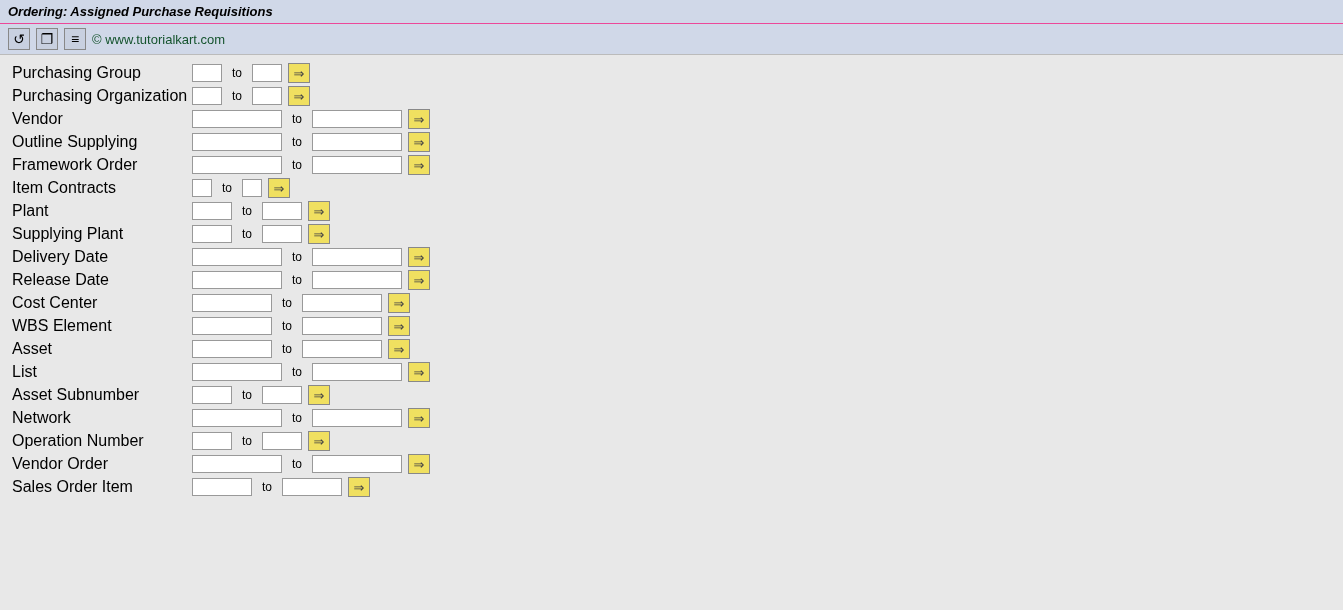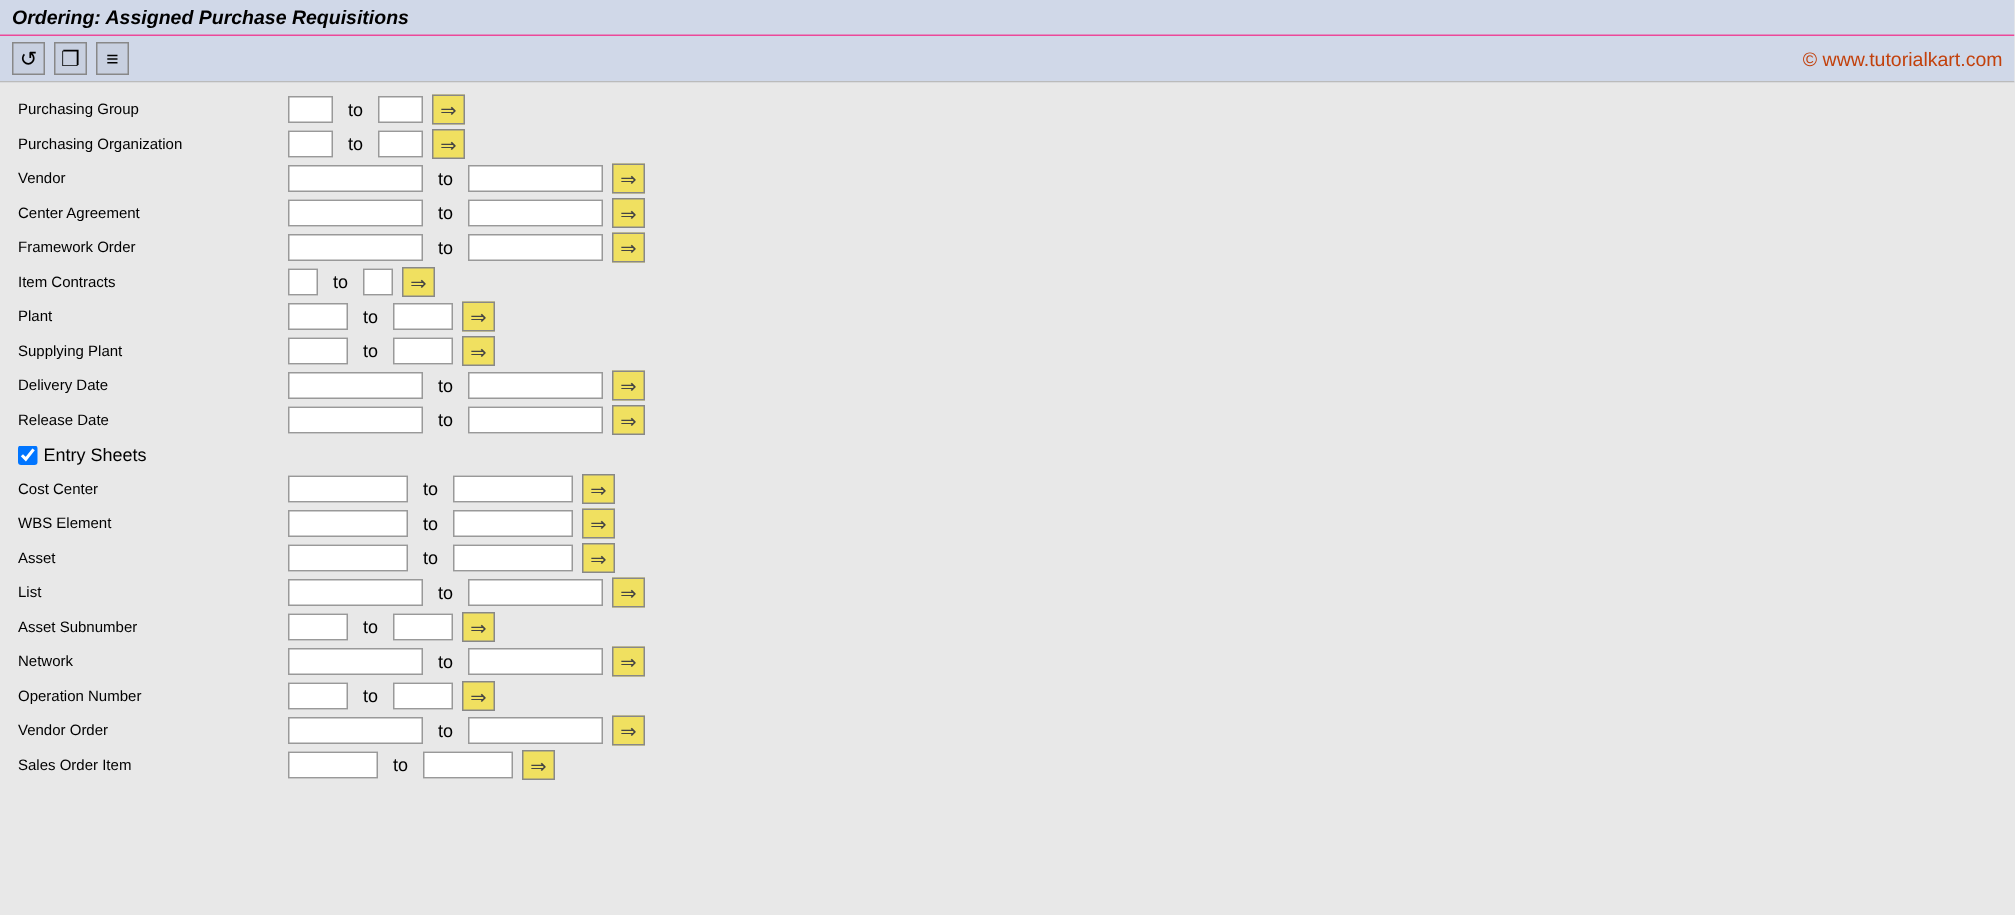--- a/index.html
+++ b/index.html
@@ -31,40 +31,40 @@
       background: #c8d0e0;
       border: 1px solid #888;
       display: flex;
       align-items: center;
       justify-content: center;
       cursor: pointer;
       font-size: 14px;
     }
     .toolbar-watermark {
       flex: 1;
-      text-align: right;
-      color: #c2410c;
+      text-align: left;
+      color: #14532d;
       font-size: 13px;
     }
     .content {
       background: #e8e8e8;
       padding: 8px 12px;
       overflow-y: auto;
       height: calc(610px - 60px);
     }
     .form-row {
       display: flex;
       align-items: center;
       margin-bottom: 3px;
       min-height: 20px;
     }
     .label {
       width: 180px;
       min-width: 180px;
-      font-size: 10px;
+      font-size: 16px;
       color: #000;
       padding-right: 4px;
     }
     .input-from {
       height: 18px;
       border: 1px solid #999;
       background: #fff;
       font-size: 11px;
       padding: 0 2px;
     }
@@ -145,21 +145,21 @@
 
   <div class="form-row">
     <span class="label">Vendor</span>
     <input class="input-from" style="width: 90px;" type="text" value="">
     <span class="to-label">to</span>
     <input class="input-to" style="width: 90px;" type="text" value="">
     <div class="arrow-btn"></div>
   </div>
 
   <div class="form-row">
-    <span class="label">Center Agreement</span>
+    <span class="label">Outline Supplying</span>
     <input class="input-from" style="width: 90px;" type="text" value="">
     <span class="to-label">to</span>
     <input class="input-to" style="width: 90px;" type="text" value="">
     <div class="arrow-btn"></div>
   </div>
 
   <div class="form-row">
     <span class="label">Framework Order</span>
     <input class="input-from" style="width: 90px;" type="text" value="">
     <span class="to-label">to</span>
@@ -203,24 +203,20 @@
     <span class="label">Release Date</span>
     <input class="input-from" style="width: 90px;" type="text" value="">
     <span class="to-label">to</span>
     <input class="input-to" style="width: 90px;" type="text" value="">
     <div class="arrow-btn"></div>
   </div>
 
 
 
 
-  <div class="checkbox-row">
-    <input type="checkbox" id="cb-entry" checked="" style="">
-    <label for="cb-entry">Entry Sheets</label>
-  </div>
 
   <div class="form-row">
     <span class="label">Cost Center</span>
     <input class="input-from" style="width: 80px;" type="text" value="">
     <span class="to-label">to</span>
     <input class="input-to" style="width: 80px;" type="text" value="">
     <div class="arrow-btn"></div>
   </div>
 
   <div class="form-row">

